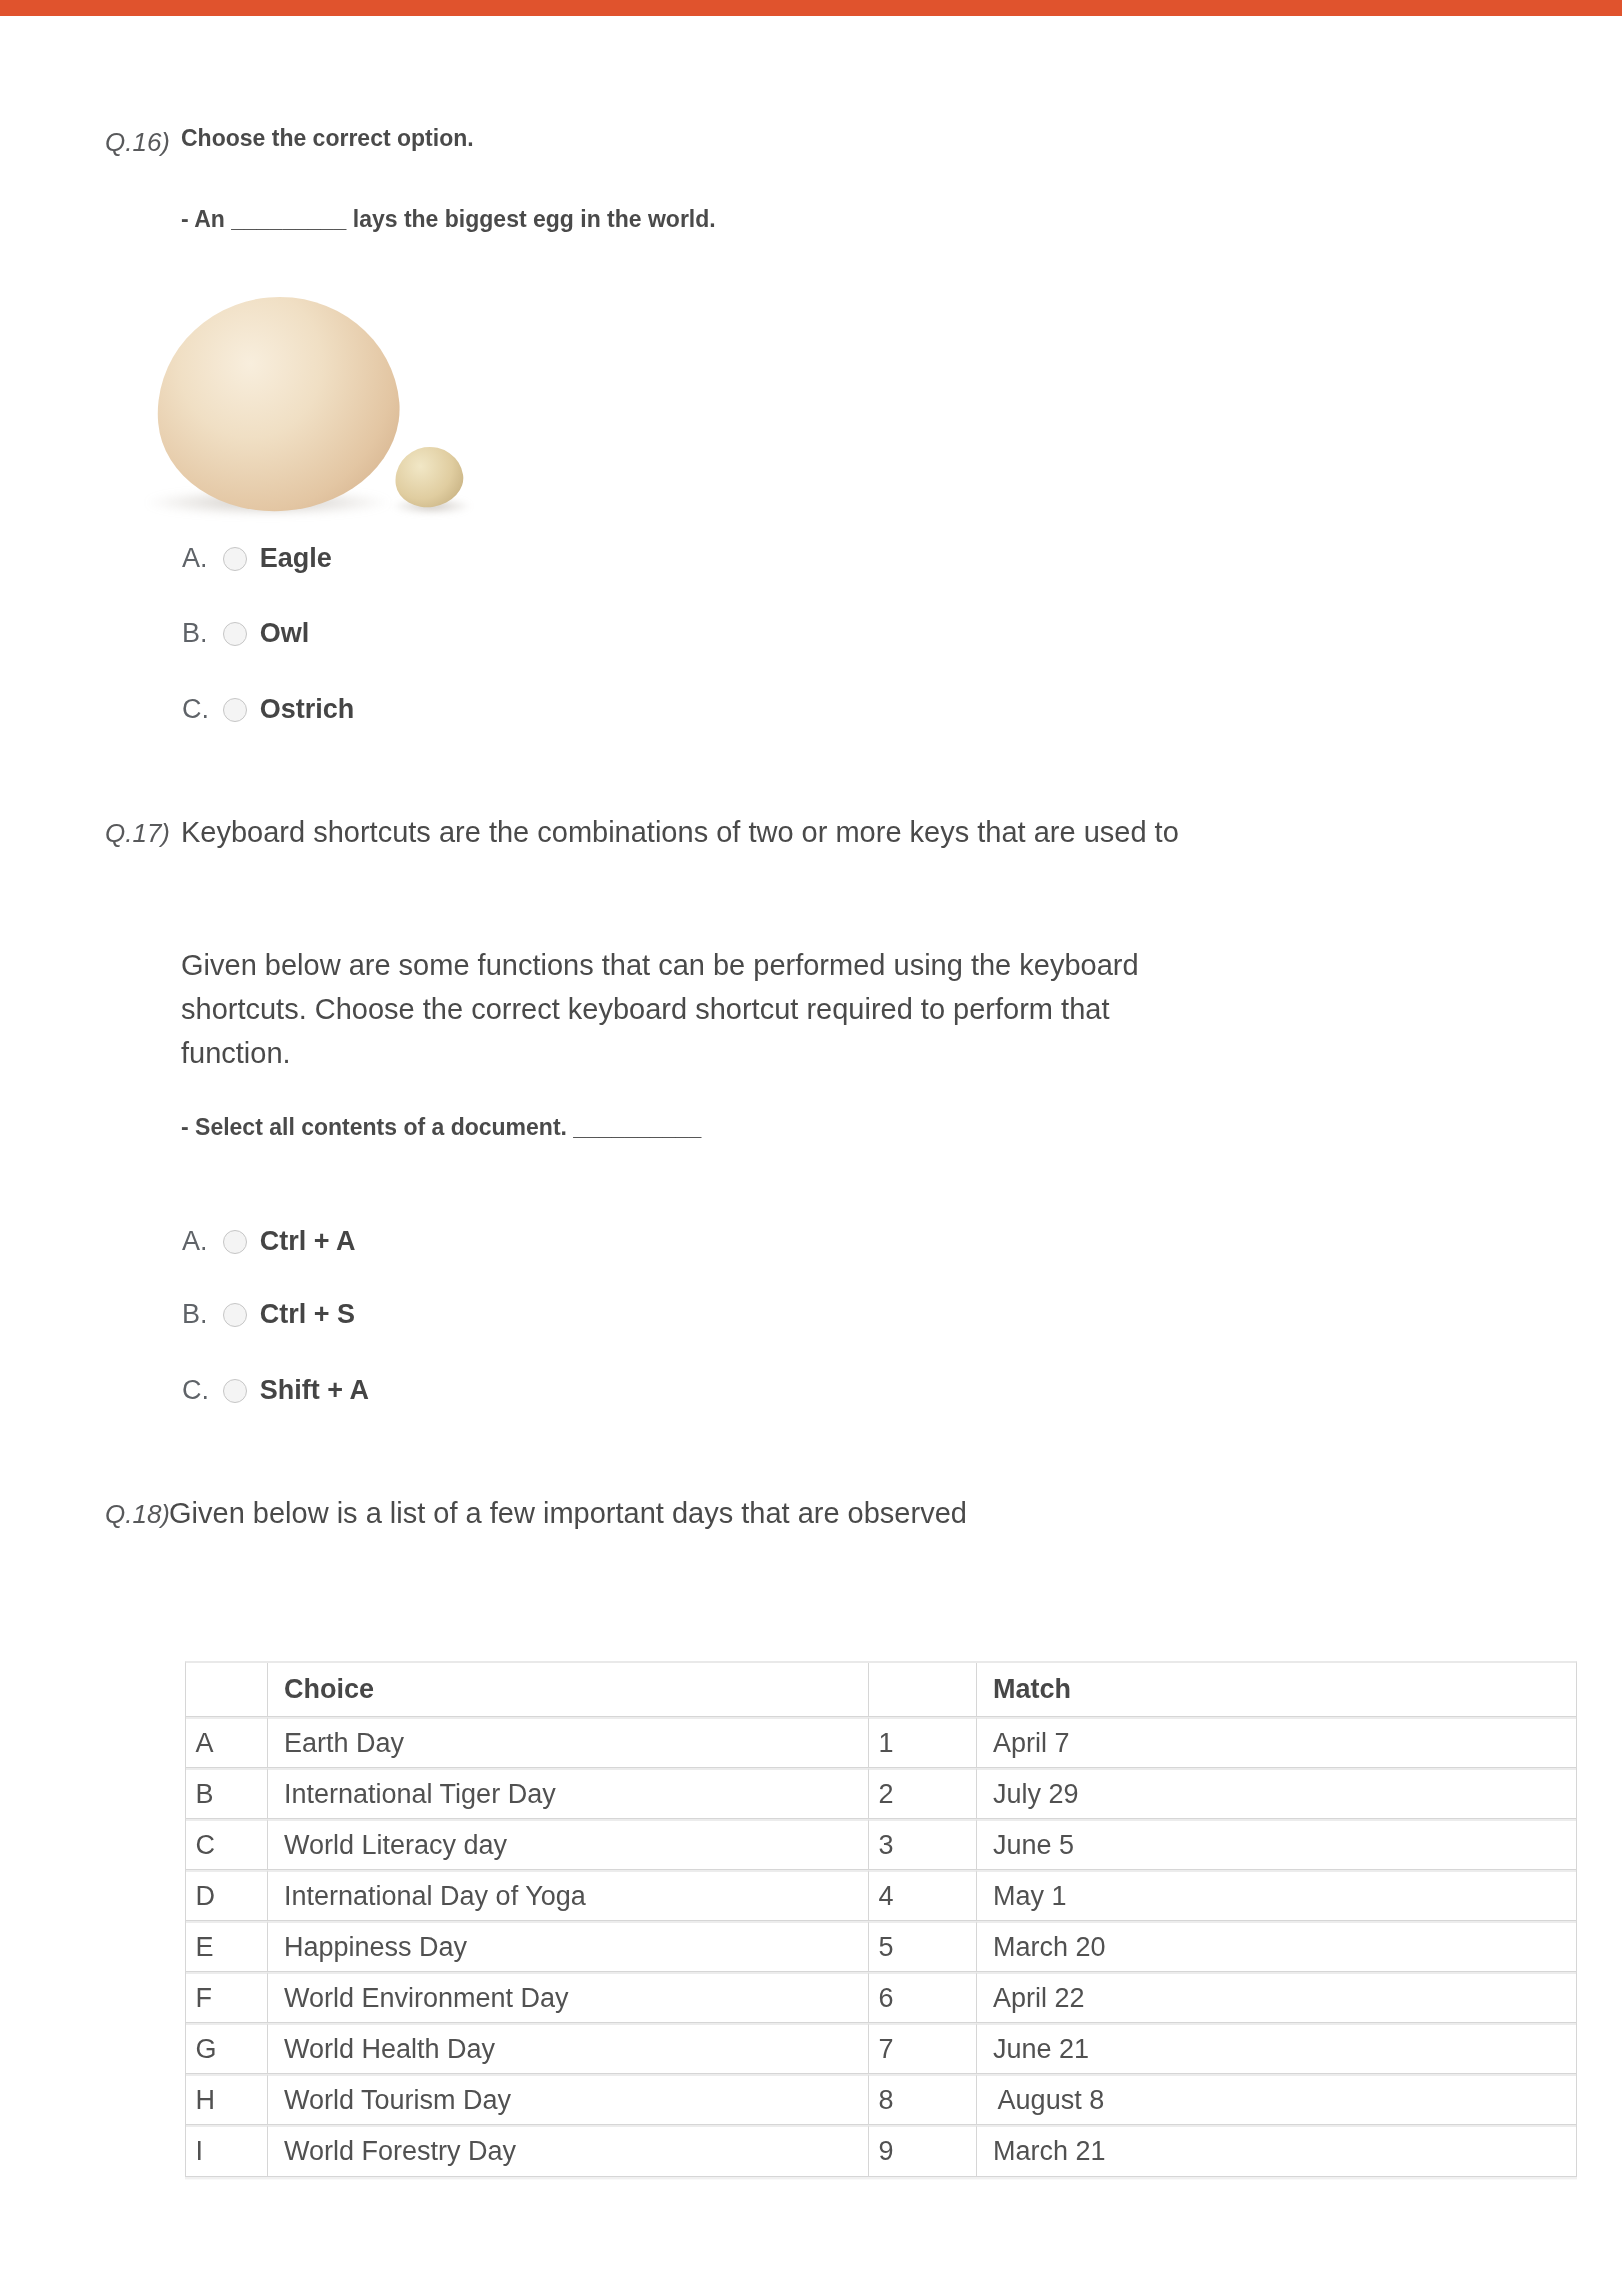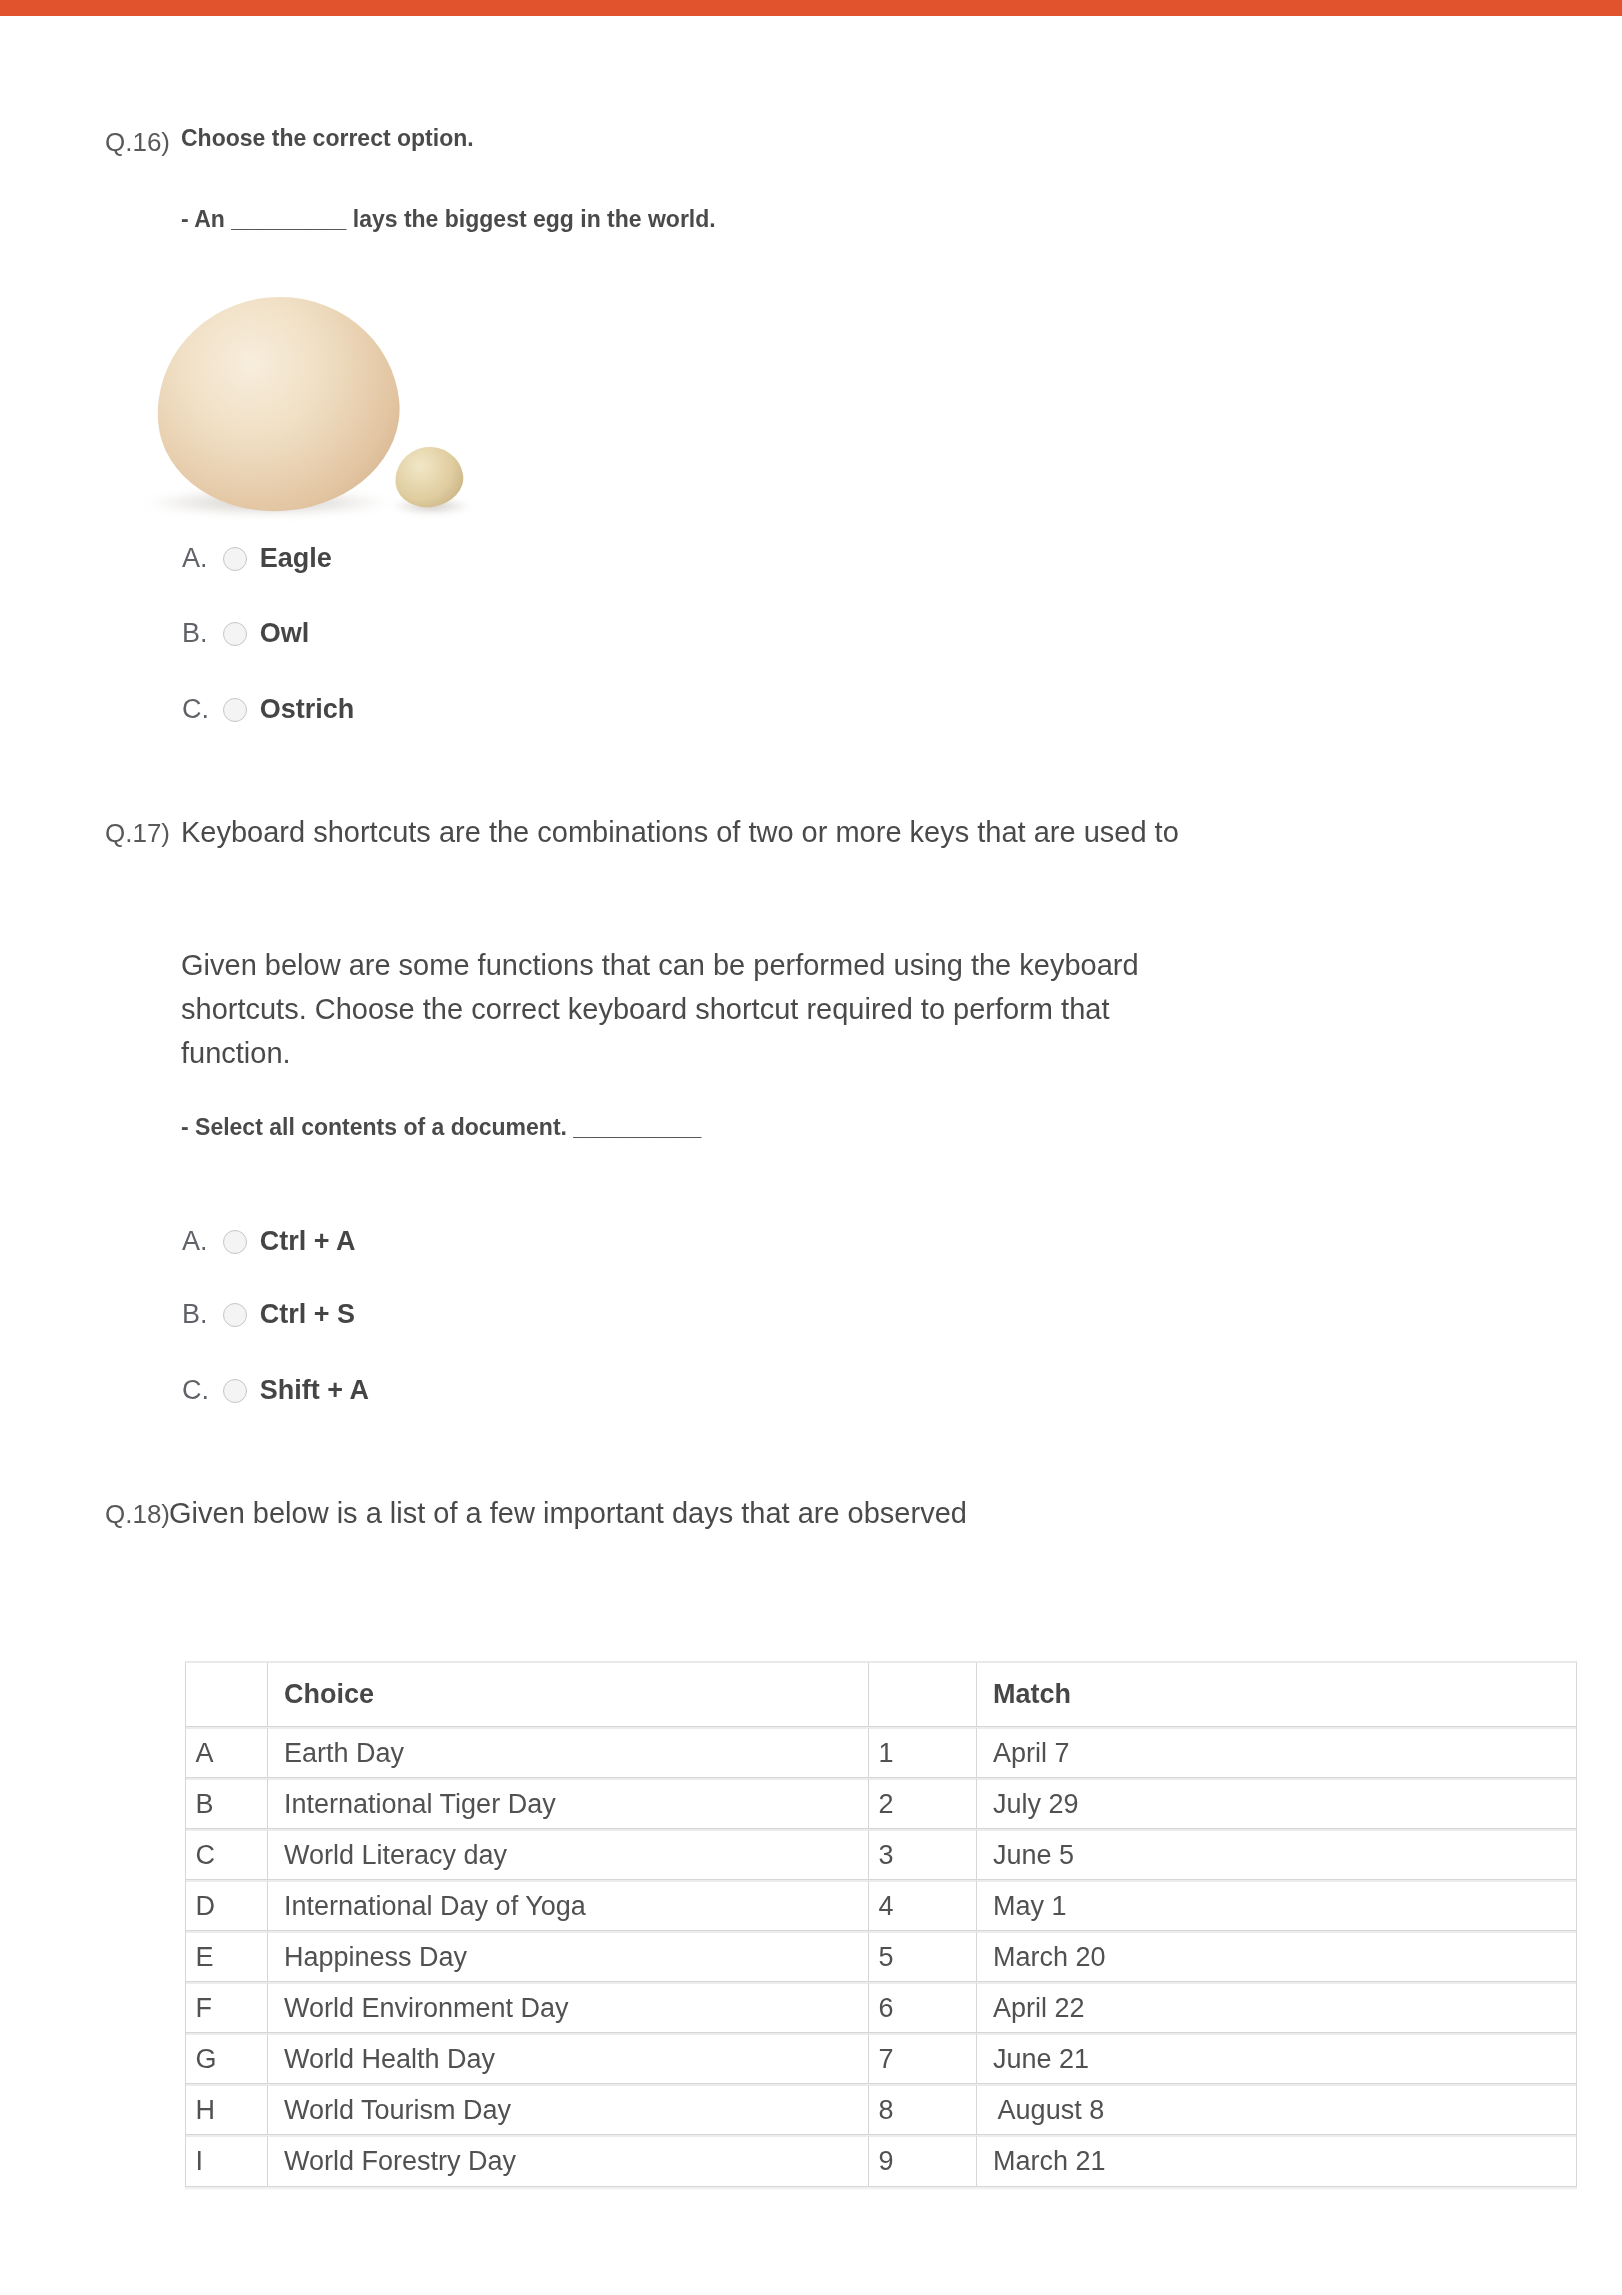--- a/index.html
+++ b/index.html
@@ -2,21 +2,21 @@
 <html style="font-size:12.7px"><head>
 <meta charset="utf-8">
 <style>
   * { margin:0; padding:0; box-sizing:border-box; }
   html,body { width:1622px; height:2295px; background:#ffffff;
               font-family:"Liberation Sans","DejaVu Sans",sans-serif; }
   body { position:relative; overflow:hidden; color:#4a4a4a; }
 
   .top-bar { position:absolute; left:0; top:0; width:1622px; height:16px; }
 
-  .q-prefix { position:absolute; font-size:26px; color:#58595b;
+  .q-prefix { position:absolute; font-style:italic; font-size:26px; color:#58595b;
               white-space:nowrap; }
   .q-bold   { position:absolute; font-weight:bold; font-size:23px; color:#4a4a4a;
               white-space:nowrap; }
   .q-lines  { position:absolute; }
   .q-lines div { font-weight:normal; font-size:29px; color:#4a4a4a;
                  line-height:44px; white-space:nowrap; }
 
   
   .opt { position:absolute; left:182px; height:35px; display:flex; align-items:center; }
   .opt-letter { font-size:27px; color:#5f6368; width:41px; }
@@ -41,21 +41,21 @@
 
   
   .match-table { position:absolute; left:185px; top:1661px; width:1392px;
      border-collapse:separate; border-spacing:0; table-layout:fixed;
      border:0.8px solid #d6d6d6; border-top:2.4px solid #e9e9e9;
      font-size:27px; color:#515151;
      box-shadow:0 2.4px 0 rgba(0,0,0,0.06); }
   .match-table td, .match-table th { border-right:0.8px solid #d6d6d6; vertical-align:middle;
      text-align:left; font-weight:normal; overflow:hidden; white-space:nowrap; }
   .match-table td:last-child, .match-table th:last-child { border-right:none; }
-  .match-table thead th { height:64px; font-weight:bold; color:#474747;
+  .match-table thead th { height:54px; font-weight:bold; color:#474747;
      border-bottom:0.8px solid #d6d6d6; }
   .match-table tbody td { height:51px; border-bottom:0.8px solid #d6d6d6; }
   .match-table tbody tr td { border-top:2.4px solid #ececec; }
   .match-table tbody tr:last-child td { border-bottom:none; }
   .col-letter { padding-left:9.5px; }
   .col-choice { padding-left:16px; }
   .col-num    { padding-left:9.5px; }
   .col-match  { padding-left:16px; }
 </style>
 </head>

